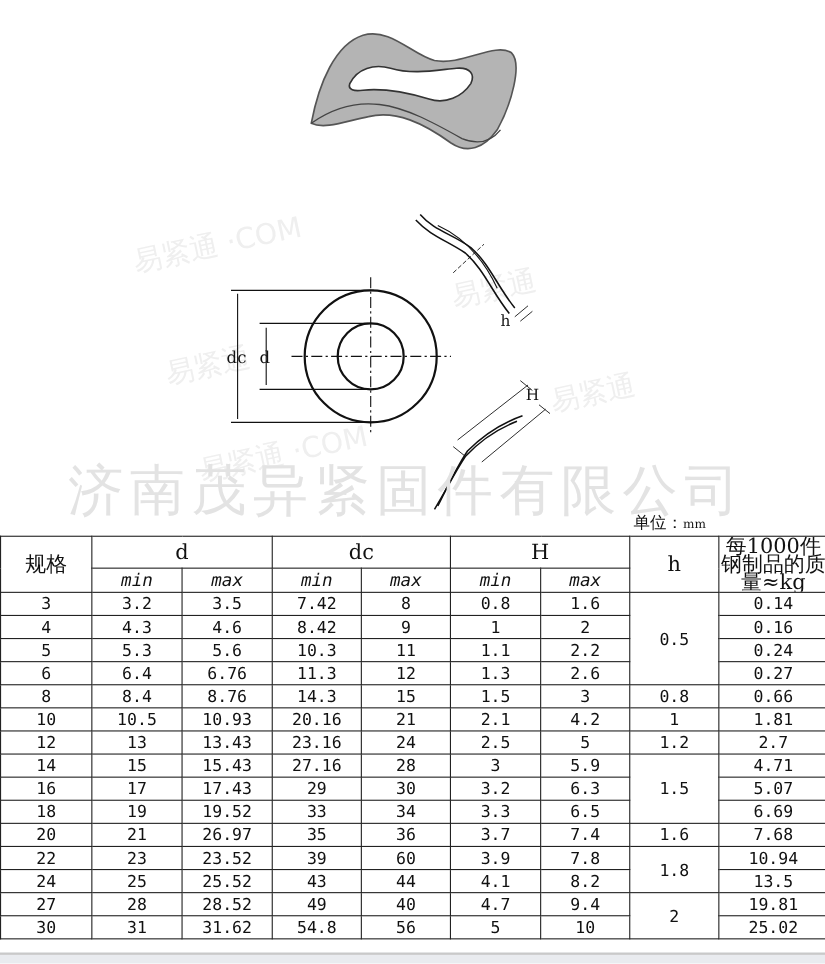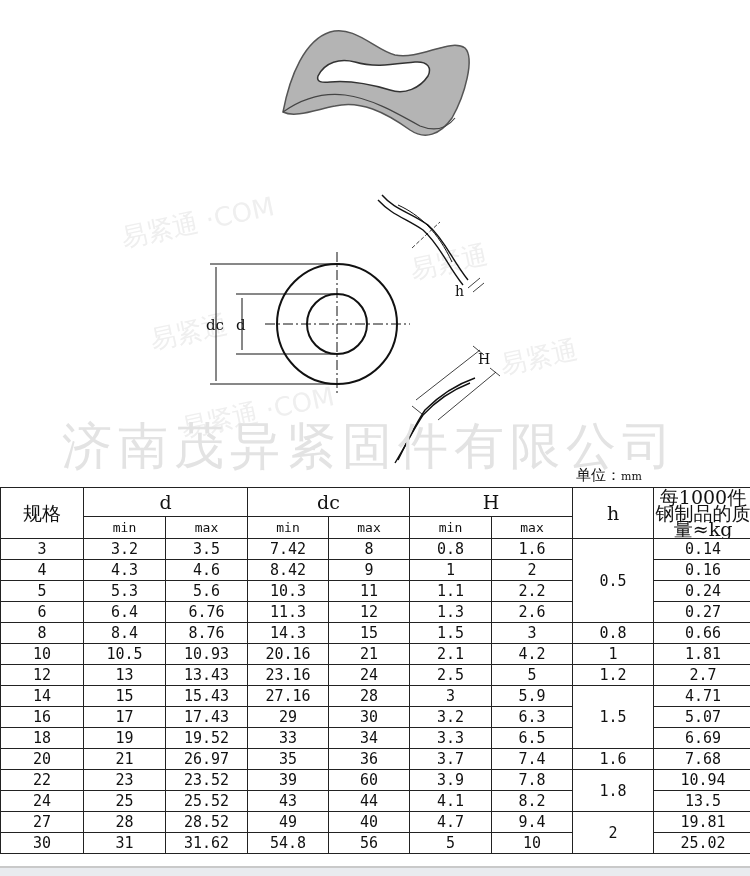--- a/index.html
+++ b/index.html
@@ -26,21 +26,21 @@
     position: absolute; left: 0; top: 487px;
     border-collapse: collapse; table-layout: fixed; width: 752px;
     font-family: "DejaVu Sans Mono", "Liberation Mono", monospace;
   }
   table.spec td, table.spec th {
     border: 1.5px solid #222; padding: 0; text-align: center;
     font-weight: normal; height: 20px; font-size: 15px; line-height: 18px;
     overflow: hidden; white-space: nowrap; background: transparent;
   }
   table.spec tr.h1 th { height: 28px; font-size: 19px; font-family: "DejaVu Serif", serif; }
-  table.spec tr.h2 th { height: 21px; font-size: 13px; }
+  table.spec tr.h2 th { height: 21px; font-size: 16px; font-style: italic; }
   table.spec th.spec-col { font-family: "DejaVu Sans", sans-serif; font-size: 17px; text-align: center; }
   table.spec th.mass-col {
     font-family: "DejaVu Sans", sans-serif; font-size: 12px; line-height: 16px;
     white-space: normal;
   }
   table.spec th.h-col { font-size: 22px; }
   .bottom-bar {
     position: absolute; left: 0; top: 866px; width: 750px; height: 10px;
     background: #e9ebef; border-top: 2px solid #c9c9c9;
   }

